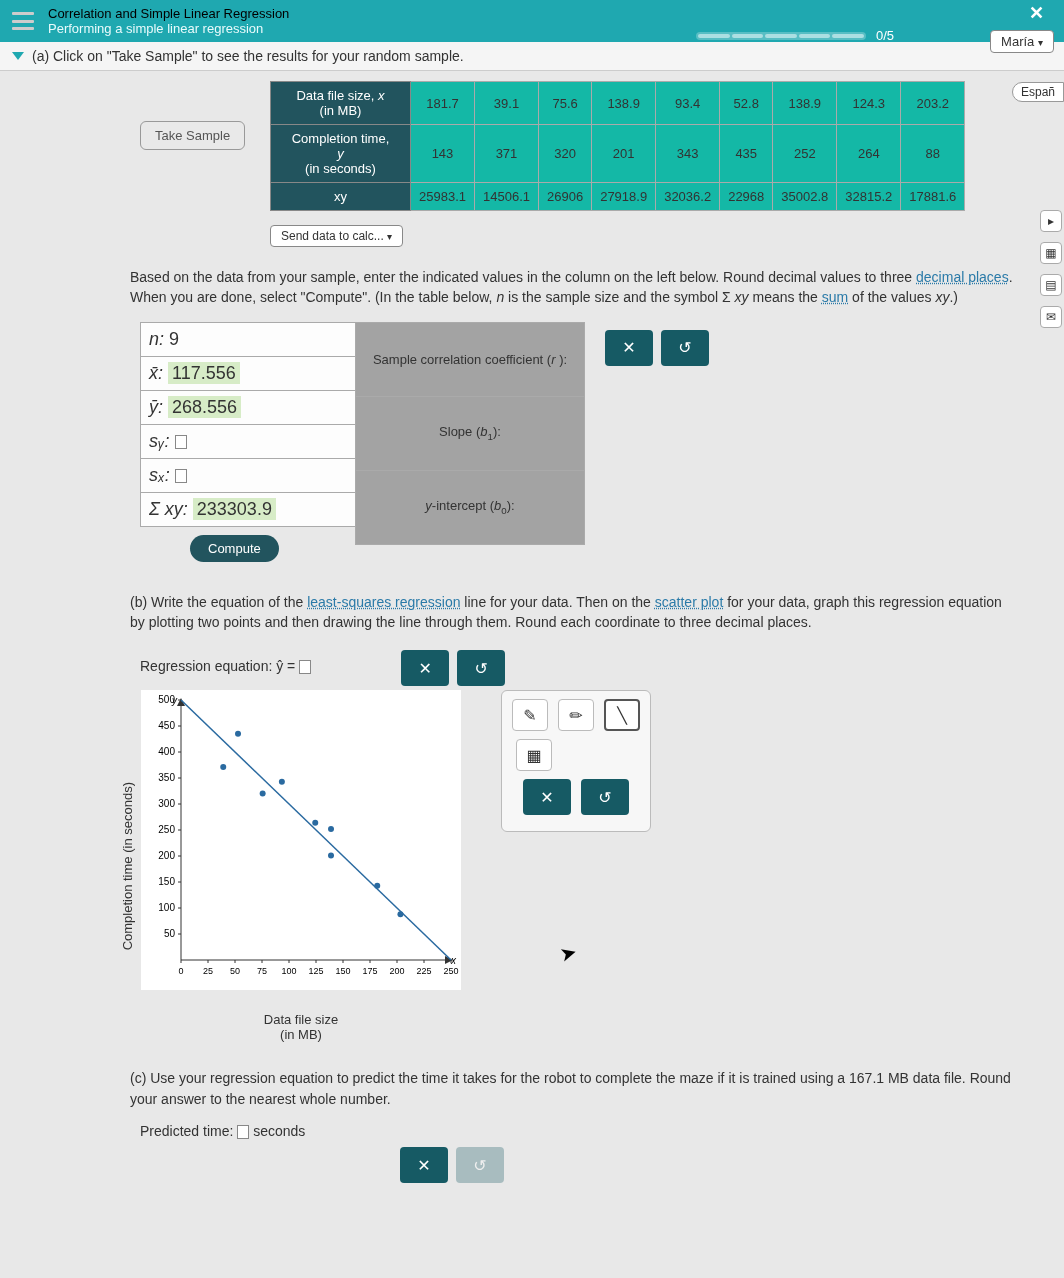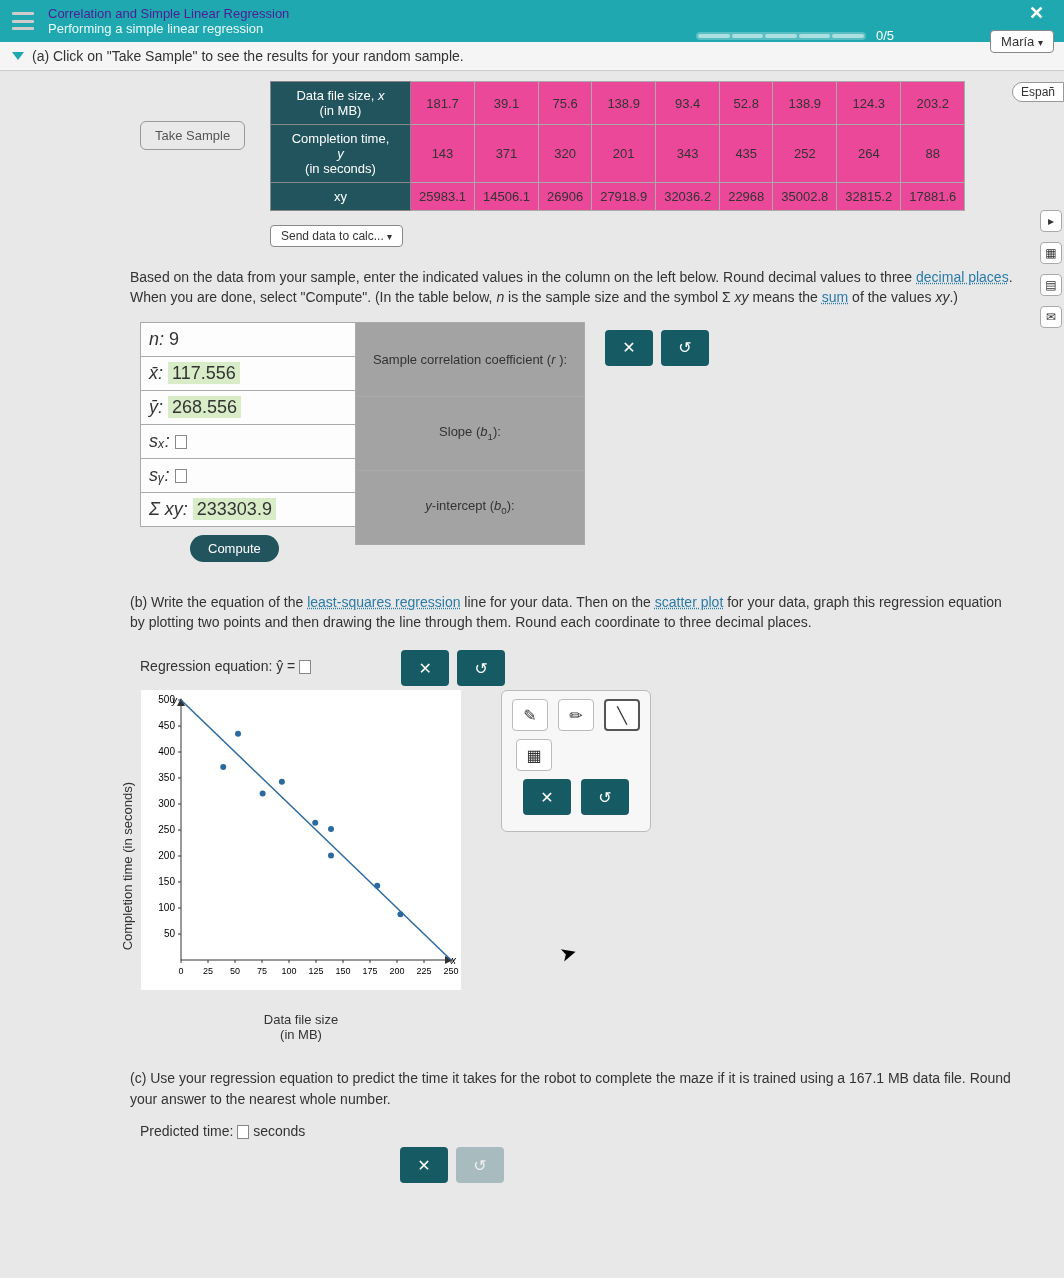--- a/index.html
+++ b/index.html
@@ -18,21 +18,21 @@
     padding: 6px 12px;
     position: relative;
   }
   .menu-icon {
     width: 22px; height: 18px;
     margin-right: 14px;
     display: flex; flex-direction: column; justify-content: space-between;
   }
   .menu-icon span { display:block; height:3px; background:#ccc; border-radius:1px;}
   .topbar-titles { flex: 1; }
-  .topbar-title { font-size: 13px; color: #4c1d95; }
+  .topbar-title { font-size: 13px; color: #000000; }
   .topbar-sub { font-size: 13px; color: #e8fbfc; }
   .progress-wrap {
     position: absolute; right: 170px; top: 28px;
     display:flex; align-items:center; gap:10px;
     color:#fff; font-size:13px;
   }
   .progress-track {
     width: 170px; height: 8px; background: rgba(255,255,255,0.25);
     border-radius:4px; display:flex; gap:2px; padding:0 2px; align-items:center;
   }
@@ -69,21 +69,21 @@
     border-collapse:collapse; margin-left:170px; font-size:13px;
   }
   table.data-table th {
     background:#22545e; color:#fff; font-weight:normal;
     border:1px solid #888; padding:6px 12px; text-align:center; width:78px;
   }
   table.data-table th.rowhead {
     background:#22545e; color:#fff; width:140px; font-style:normal;
   }
   table.data-table td {
-    border:1px solid #aaa; padding:6px 8px; text-align:center; background:#ec4899;
+    border:1px solid #aaa; padding:6px 8px; text-align:center; background:#14b8a6;
   }
   .send-data {
     margin:14px 0 12px 170px;
     display:inline-block; border:1px solid #888; border-radius:4px;
     padding:3px 10px; font-size:12px; background:#fff;
   }
   .para { margin:8px 30px 14px 30px; font-size:14px; line-height:1.45; }
   .para a, .link { color:#2a7aa8; text-decoration:underline dotted; }
   .calc-wrap { display:flex; gap:0; margin-left:40px; align-items:flex-start;}
   table.calc {
@@ -253,24 +253,24 @@
             <tr>
               <td><span class="lbl">n:</span> <span>9</span></td>
             </tr>
         <tr>
               <td><span class="lbl">x̄:</span> <span class="val-hl">117.556</span></td>
             </tr>
         <tr>
               <td><span class="lbl">ȳ:</span> <span class="val-hl">268.556</span></td>
             </tr>
         <tr>
+              <td><span class="lbl">sᵧ:</span> <span class="placeholder-box"></span></td>
+            </tr>
+        <tr>
               <td><span class="lbl">sₓ:</span> <span class="placeholder-box"></span></td>
-            </tr>
-        <tr>
-              <td><span class="lbl">sᵧ:</span> <span class="placeholder-box"></span></td>
             </tr>
         <tr>
               <td><span class="lbl">Σ xy:</span> <span class="val-hl">233303.9</span></td>
             </tr>
       </tbody>
         </table>
       <button class="compute-btn">Compute</button>
     </div>
     <table class="results">
       <tbody>

